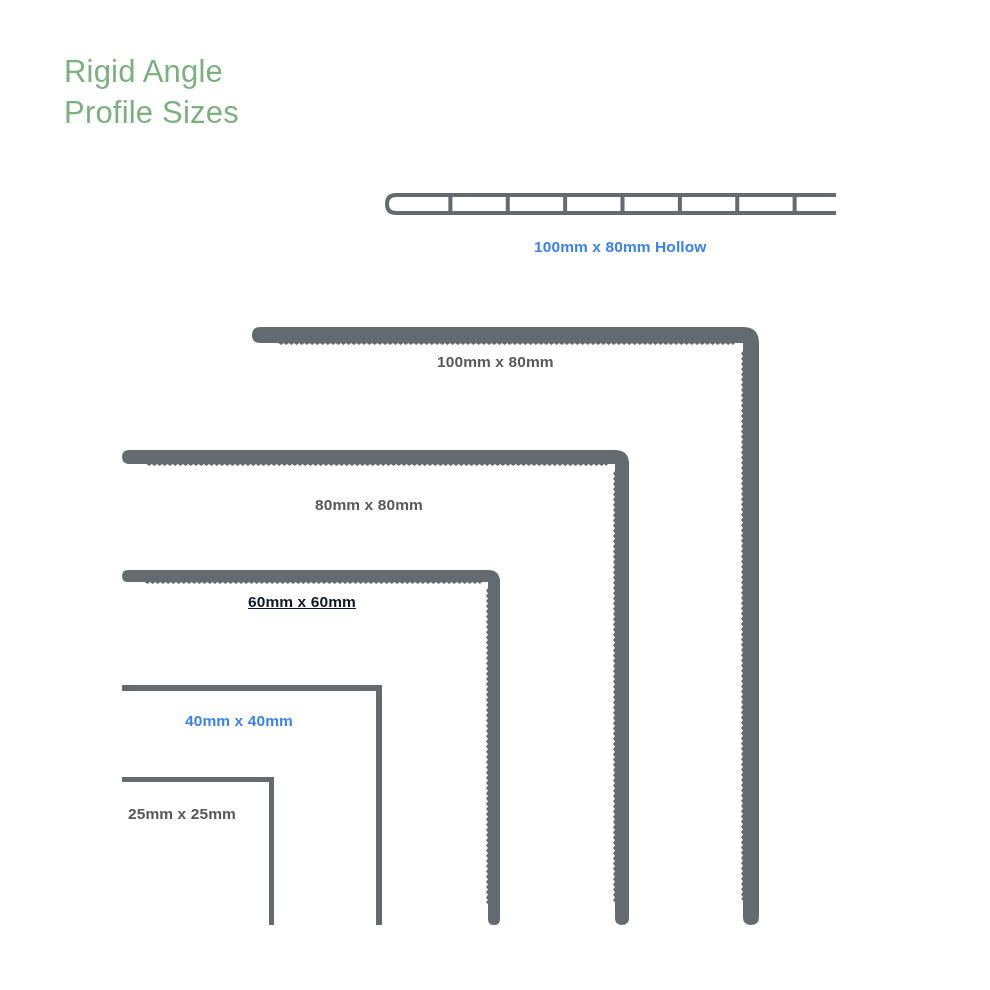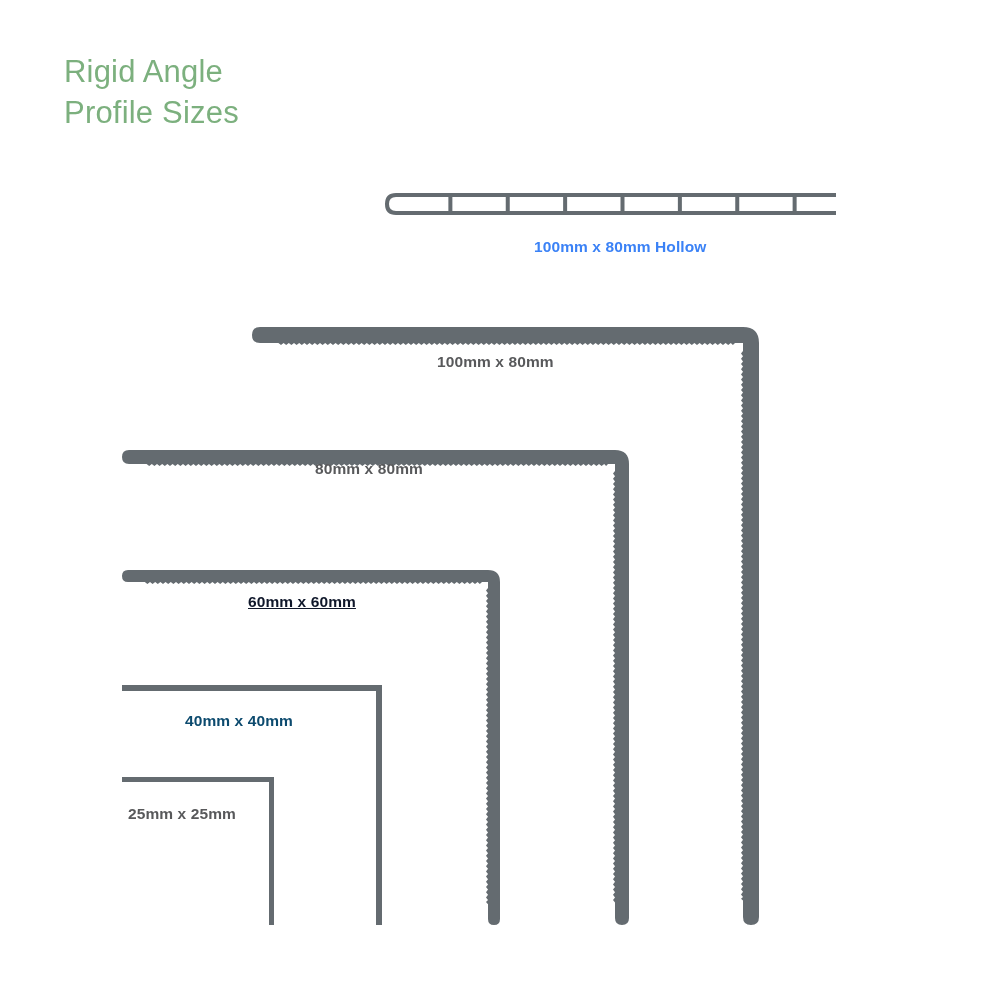--- a/index.html
+++ b/index.html
@@ -92,19 +92,19 @@
         <path d="M 122 685 L 382 685 L 382 925 L 376 925 L 376 691 L 122 691 Z" fill="#646b70"></path>
       </g>
       <g>
         <path d="M 122 777 L 274 777 L 274 925 L 269 925 L 269 782 L 122 782 Z" fill="#646b70"></path>
       </g>
     </svg>
 
   <div id="labels">
       <div class="profile-label" style="left: 534px; top: 238px; color: #3b82f6;">100mm x 80mm Hollow</div>
       <div class="profile-label" style="left: 437px; top: 353px; color: rgb(88, 89, 91);">100mm x 80mm</div>
-      <div class="profile-label" style="left: 315px; top: 460px; color: rgb(88, 89, 91);">80mm x 80mm</div>
+      <div class="profile-label" style="left: 315px; top: 496px; color: rgb(88, 89, 91);">80mm x 80mm</div>
       <div class="profile-label" style="left: 248px; top: 593px; color: #0f172a; text-decoration: underline;">60mm x 60mm</div>
-      <div class="profile-label" style="left: 185px; top: 712px; color: #0c4a6e;">40mm x 40mm</div>
+      <div class="profile-label" style="left: 185px; top: 712px; color: #3b82f6;">40mm x 40mm</div>
       <div class="profile-label" style="left: 128px; top: 805px; color: rgb(88, 89, 91);">25mm x 25mm</div>
     </div>
 
 </div>
 
 </body></html>

